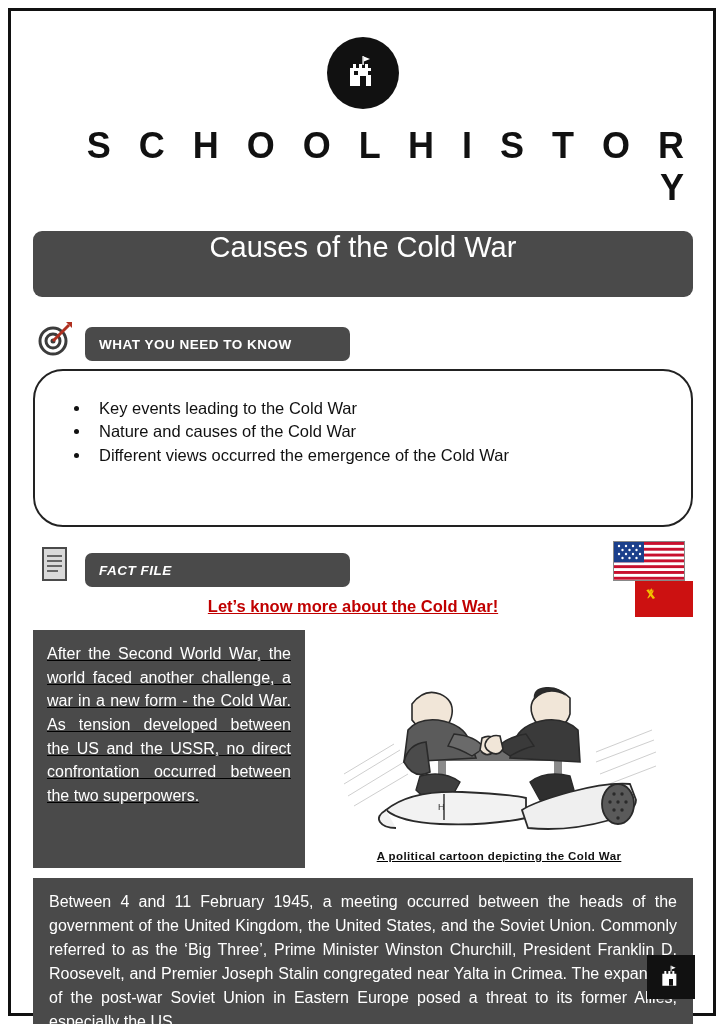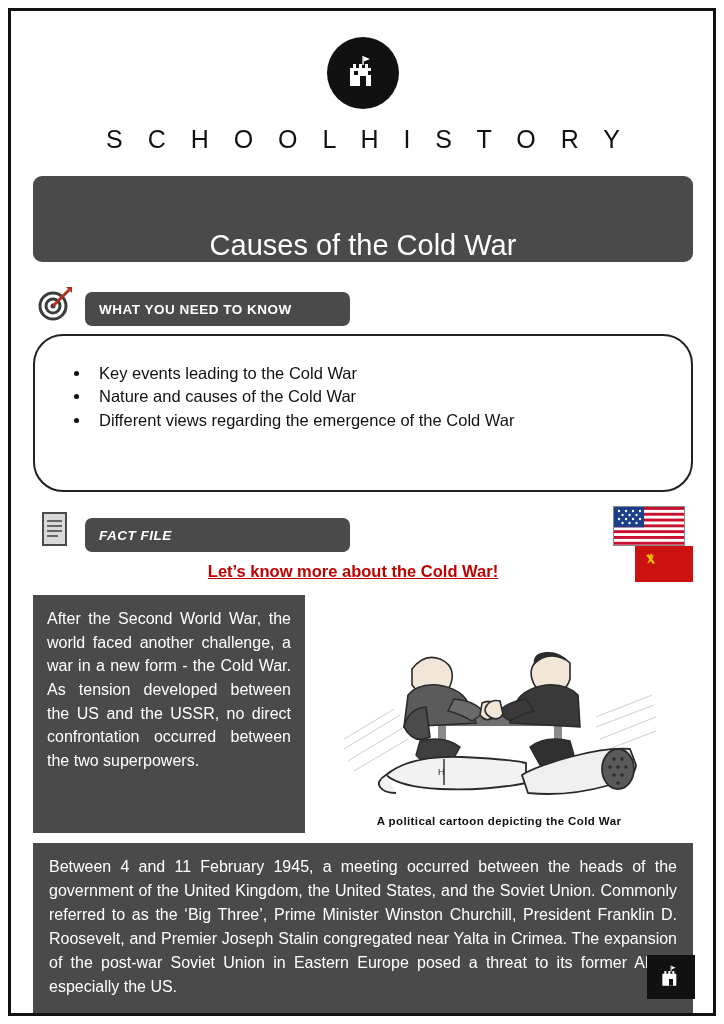--- a/index.html
+++ b/index.html
@@ -41,37 +41,37 @@
   .logo-circle {
     width: 72px;
     height: 72px;
     border-radius: 50%;
     background: #111111;
     display: flex;
     align-items: center;
     justify-content: center;
   }
   .brand {
-    text-align: center;
-    font-size: 25px;
-    font-weight: normal;
+    text-align: right;
+    font-size: 36px;
+    font-weight: bold;
     letter-spacing: 9px;
     color: #111111;
     margin-top: 16px;
     margin-left: 9px;
   }
 
   
   .title-bar {
     margin-top: 22px;
-    height: 86px;
+    height: 66px;
     background: #4a4a4a;
     border-radius: 9px;
     display: flex;
-    align-items: flex-end;
+    align-items: flex-start;
     justify-content: center;
   }
   .title-bar-text {
     color: #ffffff;
     font-size: 29px;
     font-weight: normal;
   }
 
   
   .section-head {
@@ -155,20 +155,21 @@
     text-decoration: underline;
     margin-top: 8px;
     padding-right: 20px;
   }
 
   
   .content-row {
     display: flex;
     margin-top: 14px;
     align-items: flex-start;
+    text-decoration: underline;
   }
   .text-block {
     background: #4a4a4a;
     color: #ffffff;
     width: 272px;
     min-height: 238px;
     padding: 12px 14px 12px 14px;
     font-size: 16px;
     line-height: 1.48;
     text-align: justify;
@@ -253,21 +254,21 @@
         </span>
         <div class="tab">
           <span>WHAT YOU NEED TO KNOW</span>
         </div>
       </div>
 
       <div class="bullet-box">
         <ul>
           <li>Key events leading to the Cold War</li>
           <li>Nature and causes of the Cold War</li>
-          <li>Different views regarding the emergence of the Cold War</li>
+          <li>Different views occurred the emergence of the Cold War</li>
         </ul>
       </div>
 
       <div class="factfile-row">
         <div class="section-head" style="margin-top:0;">
           <span class="sec-icon">
             <svg width="36" height="40" viewBox="0 0 36 40" aria-hidden="true">
               <rect x="6" y="3" width="23" height="32" fill="#d9d9d9" stroke="#4a4a4a" stroke-width="2"></rect>
               <line x1="10" y1="11" x2="25" y2="11" stroke="#4a4a4a" stroke-width="1.6"></line>
               <line x1="10" y1="16" x2="25" y2="16" stroke="#4a4a4a" stroke-width="1.6"></line>

